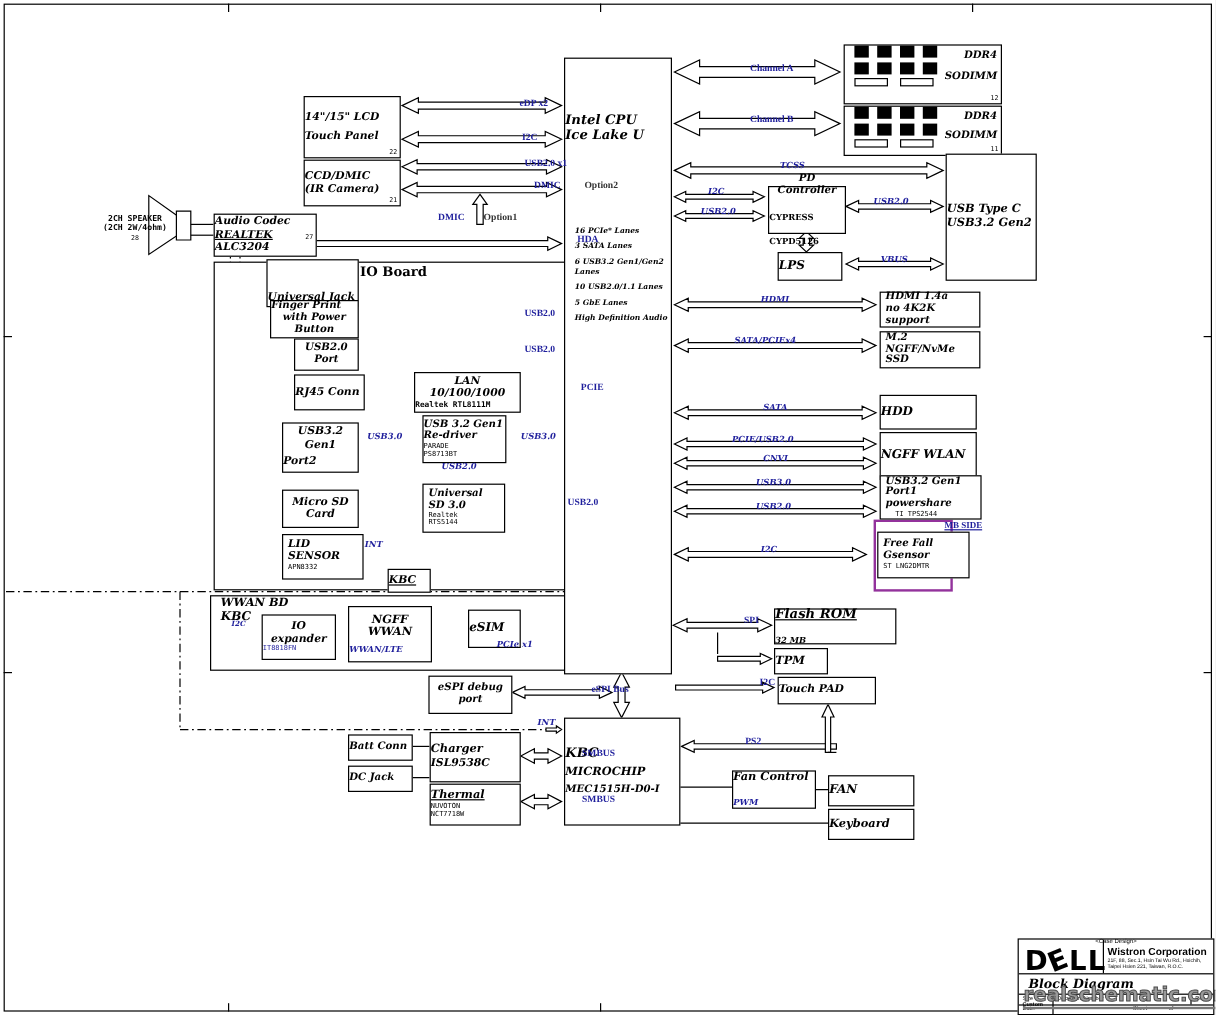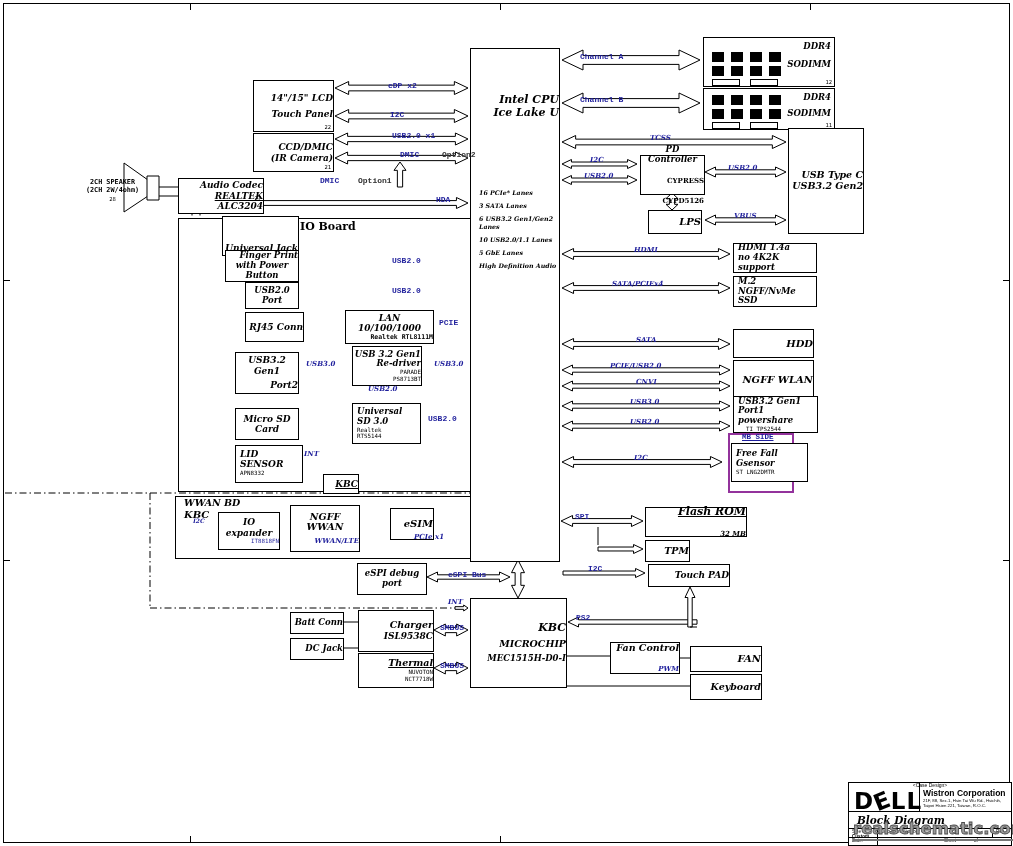--- a/index.html
+++ b/index.html
@@ -4,33 +4,33 @@
 <style>
   html,body{margin:0;padding:0;background:#e8e8e8;}
   #canvas{position:relative;width:1013px;height:846px;background:#ffffff;overflow:hidden;
           font-family:"DejaVu Serif",serif;color:#000;}
   #frame{position:absolute;left:3px;top:3px;right:3px;bottom:3px;border:1px solid #000;z-index:0;}
   .tick{position:absolute;background:#000;z-index:0;}
   #title{position:absolute;left:0;top:6px;width:1013px;text-align:center;
          font-family:"DejaVu Sans Mono",monospace;font-weight:bold;font-size:19px;letter-spacing:1px;z-index:3;}
   svg.layer{position:absolute;left:0;top:0;z-index:1;}
   .blk{position:absolute;border:1px solid #000;background:#fff;display:flex;flex-direction:column;
-       align-items:flex-end;justify-content:center;font-style:italic;font-weight:bold;text-align:center;
+       align-items:flex-start;justify-content:center;font-style:italic;font-weight:bold;text-align:center;
        line-height:1.15;z-index:2;font-size:10px;}
   .nob{border:none;background:transparent;}
   .z0{z-index:1;background:#fff;}
   .l9{font-size:9px;} .l85{font-size:8.5px;} .l95{font-size:9.5px;} .l11{font-size:11px;}
   .m{font-family:"DejaVu Sans Mono",monospace;font-style:normal;font-weight:bold;font-size:6.5px;}
   .m55{font-family:"DejaVu Sans Mono",monospace;font-style:normal;font-weight:normal;font-size:5.8px;}
   .si{font-size:7px;margin-top:12px;}
   .nav{color:#1f1f9c;}
   .ref{position:absolute;right:2px;bottom:1px;font-family:"DejaVu Sans Mono",monospace;
        font-style:normal;font-weight:normal;font-size:5.5px;}
-  .bl{position:absolute;font-family:Liberation Mono, monospace;font-weight:bold;font-size:8px;
-      color:#1f1f9c;z-index:4;white-space:nowrap;}
+  .bl{position:absolute;font-family:Liberation Serif, serif;font-weight:bold;font-size:8px;
+      color:#1f1f9c;z-index:4;white-space:nowrap;margin-left:45px;}
   .blk2{color:#333;}
   .bli{position:absolute;font-family:"DejaVu Serif",serif;font-style:italic;font-weight:bold;font-size:7px;
       color:#1f1f9c;z-index:4;white-space:nowrap;}
   .upright{font-style:normal;}
   .leftalign{align-items:flex-start;text-align:left;padding-left:4px;}
   #cpu-features{position:absolute;left:8px;top:140px;text-align:left;font-size:6.3px;font-weight:bold;}
   #cpu-features div{margin-bottom:6px;}
   .dimmchips{display:grid;grid-template-columns:repeat(4,12px);grid-template-rows:10px 10px;gap:4px 7px;}
   .dimmchips span{background:#000;display:block;}
   .dimmtabs{display:flex;gap:10px;margin-top:3px;}

